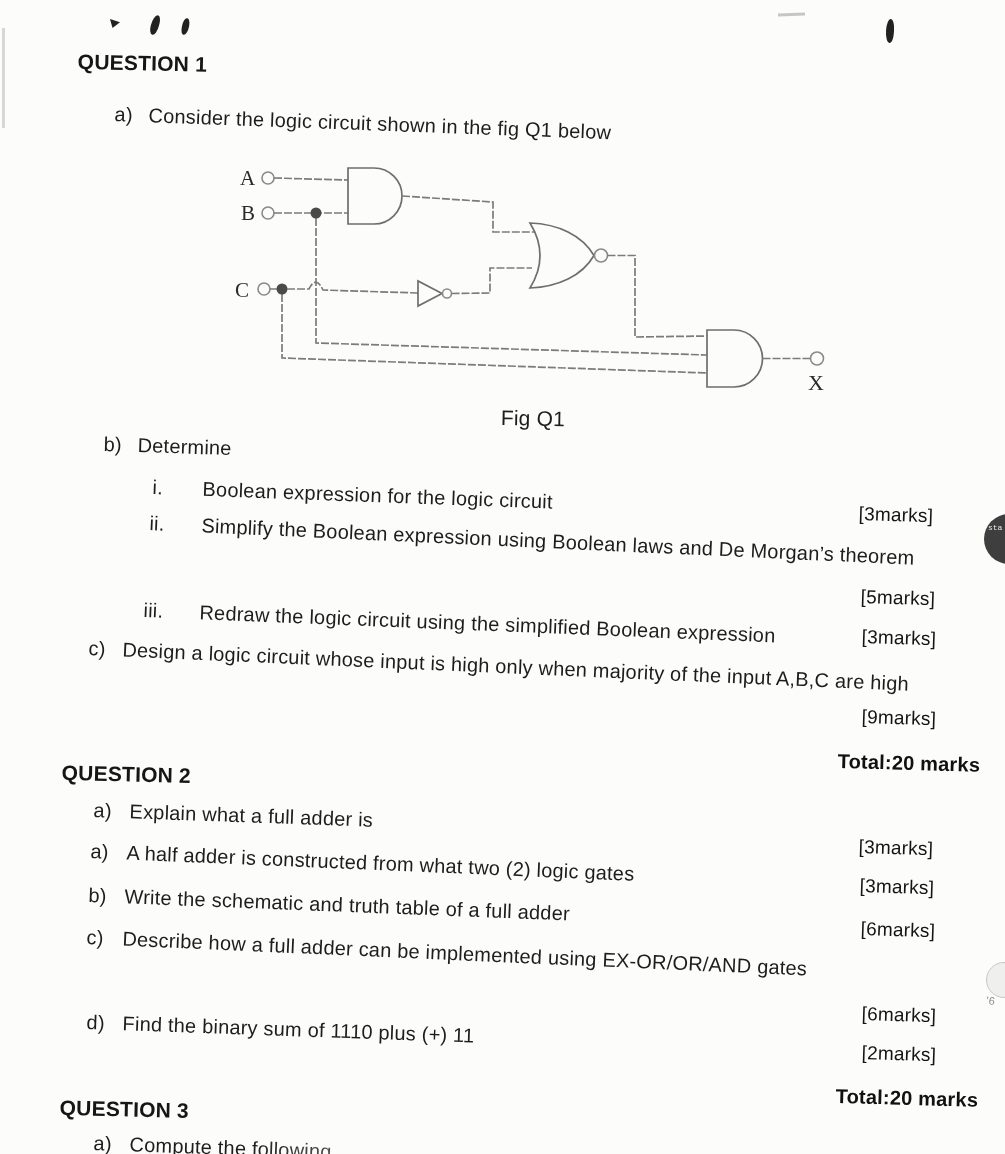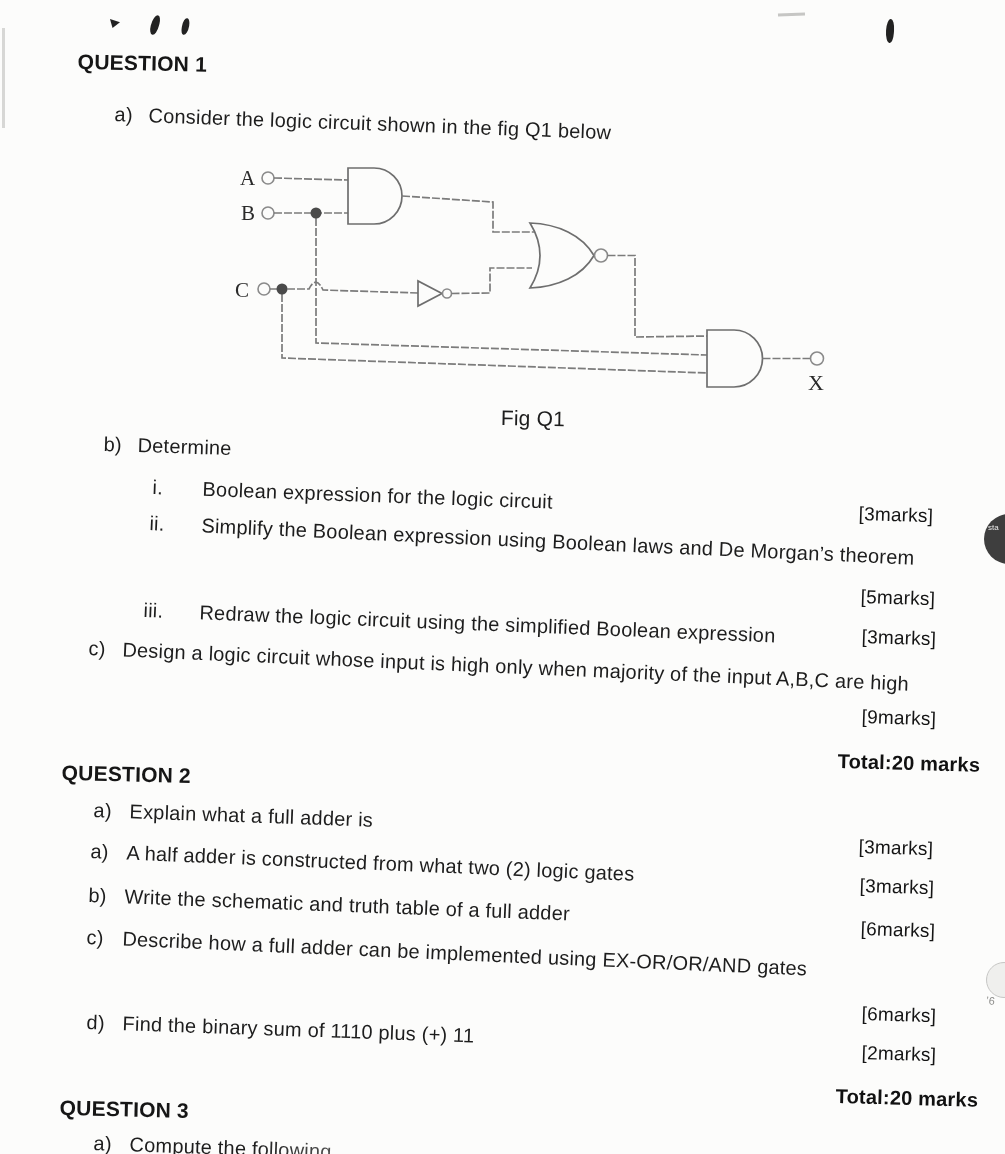--- a/index.html
+++ b/index.html
@@ -136,18 +136,18 @@
 
   <div class="t h" style="left:60px;top:1096px;transform:rotate(1.3deg);">QUESTION 3</div>
 
   <div class="t line" style="left:94px;top:1132px;transform:rotate(2.0deg);">
     <span class="lab" style="width:36px;">a)</span><span>Compute the following</span>
   </div>
 
   <div class="fadeveil" style="left:250px;top:1124px;width:420px;height:30px;background:linear-gradient(90deg,rgba(252,252,251,0) 0%,rgba(252,252,251,.65) 55%,rgba(252,252,251,.92) 100%);"></div>
 
   <div style="position:absolute;left:984px;top:514px;width:50px;height:50px;border-radius:50%;background:#3e3e3e;">
-    <span style="position:absolute;left:4px;top:9px;color:#e9e9e9;font-size:8px;font-family:Liberation Sans, sans-serif;">sta</span>
+    <span style="position:absolute;left:4px;top:9px;color:#e9e9e9;font-size:8px;font-family:Liberation Mono, monospace;">sta</span>
   </div>
   <div style="position:absolute;left:986px;top:962px;width:34px;height:34px;border-radius:50%;border:1.5px solid #b9b9b7;background:#ececea;opacity:.8;"></div>
   <div class="t" style="left:987px;top:994px;font-size:11px;color:#8d8d8b;transform:rotate(8deg);">’6</div>
 
 </div>
 
 </body></html>

